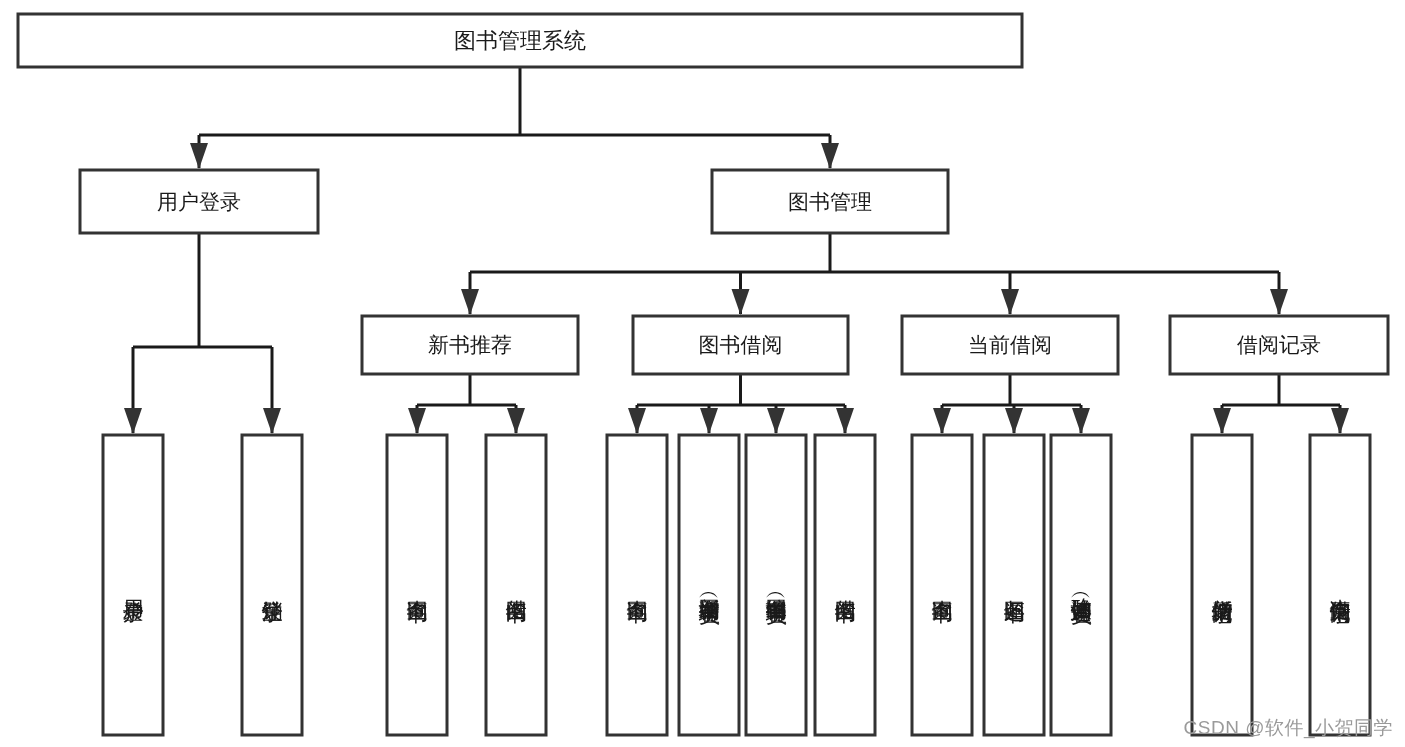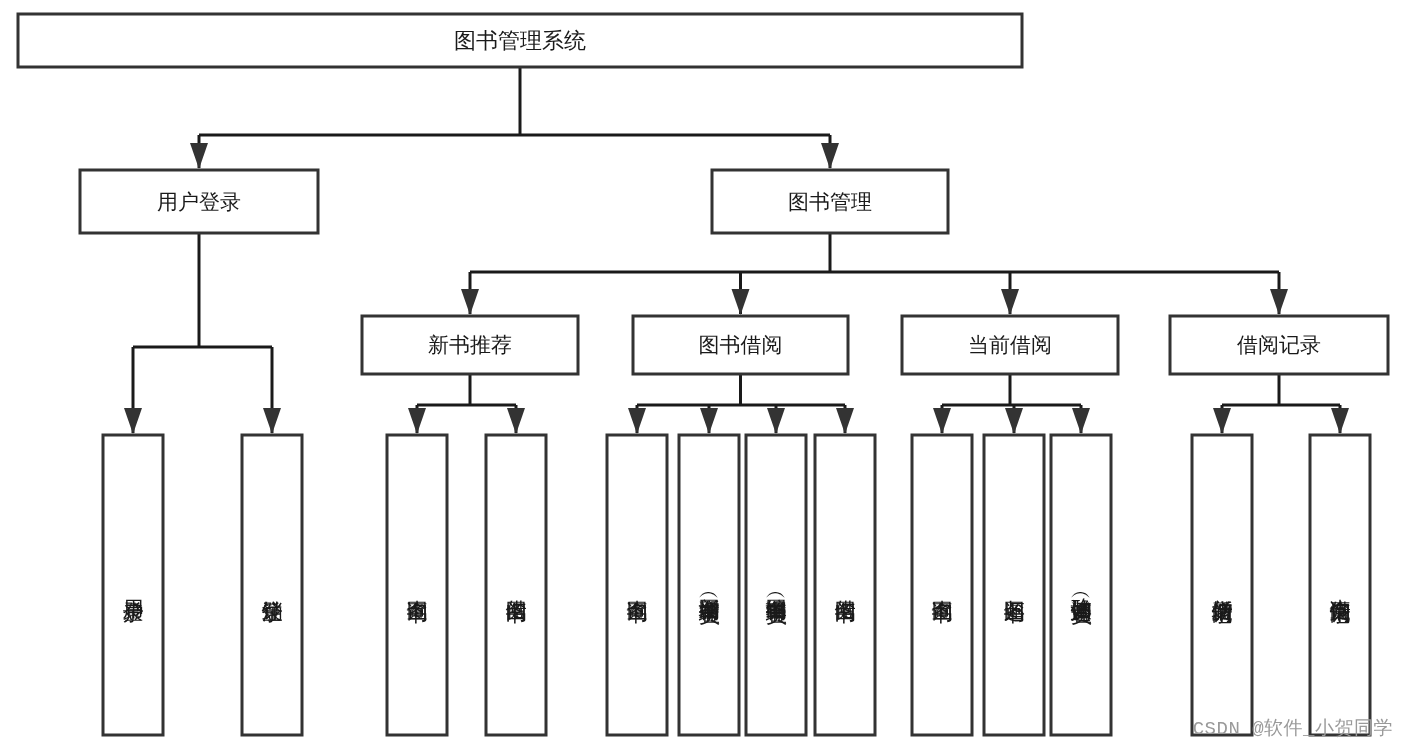--- a/index.html
+++ b/index.html
@@ -67,21 +67,21 @@
     writing-mode: vertical-rl;
     text-orientation: upright;
     letter-spacing: 1px;
     white-space: nowrap;
     text-align: center;
   }
   .watermark {
     position: absolute;
     right: 12px;
     bottom: 6px;
-    font-family: Liberation Mono, monospace;
+    font-family: Liberation Sans, sans-serif;
     font-size: 19px;
     color: #9a9a9a;
     letter-spacing: 0.5px;
     user-select: none;
   }
 </style>
 </head>
 <body>
 
 <div id="diagram-root">

